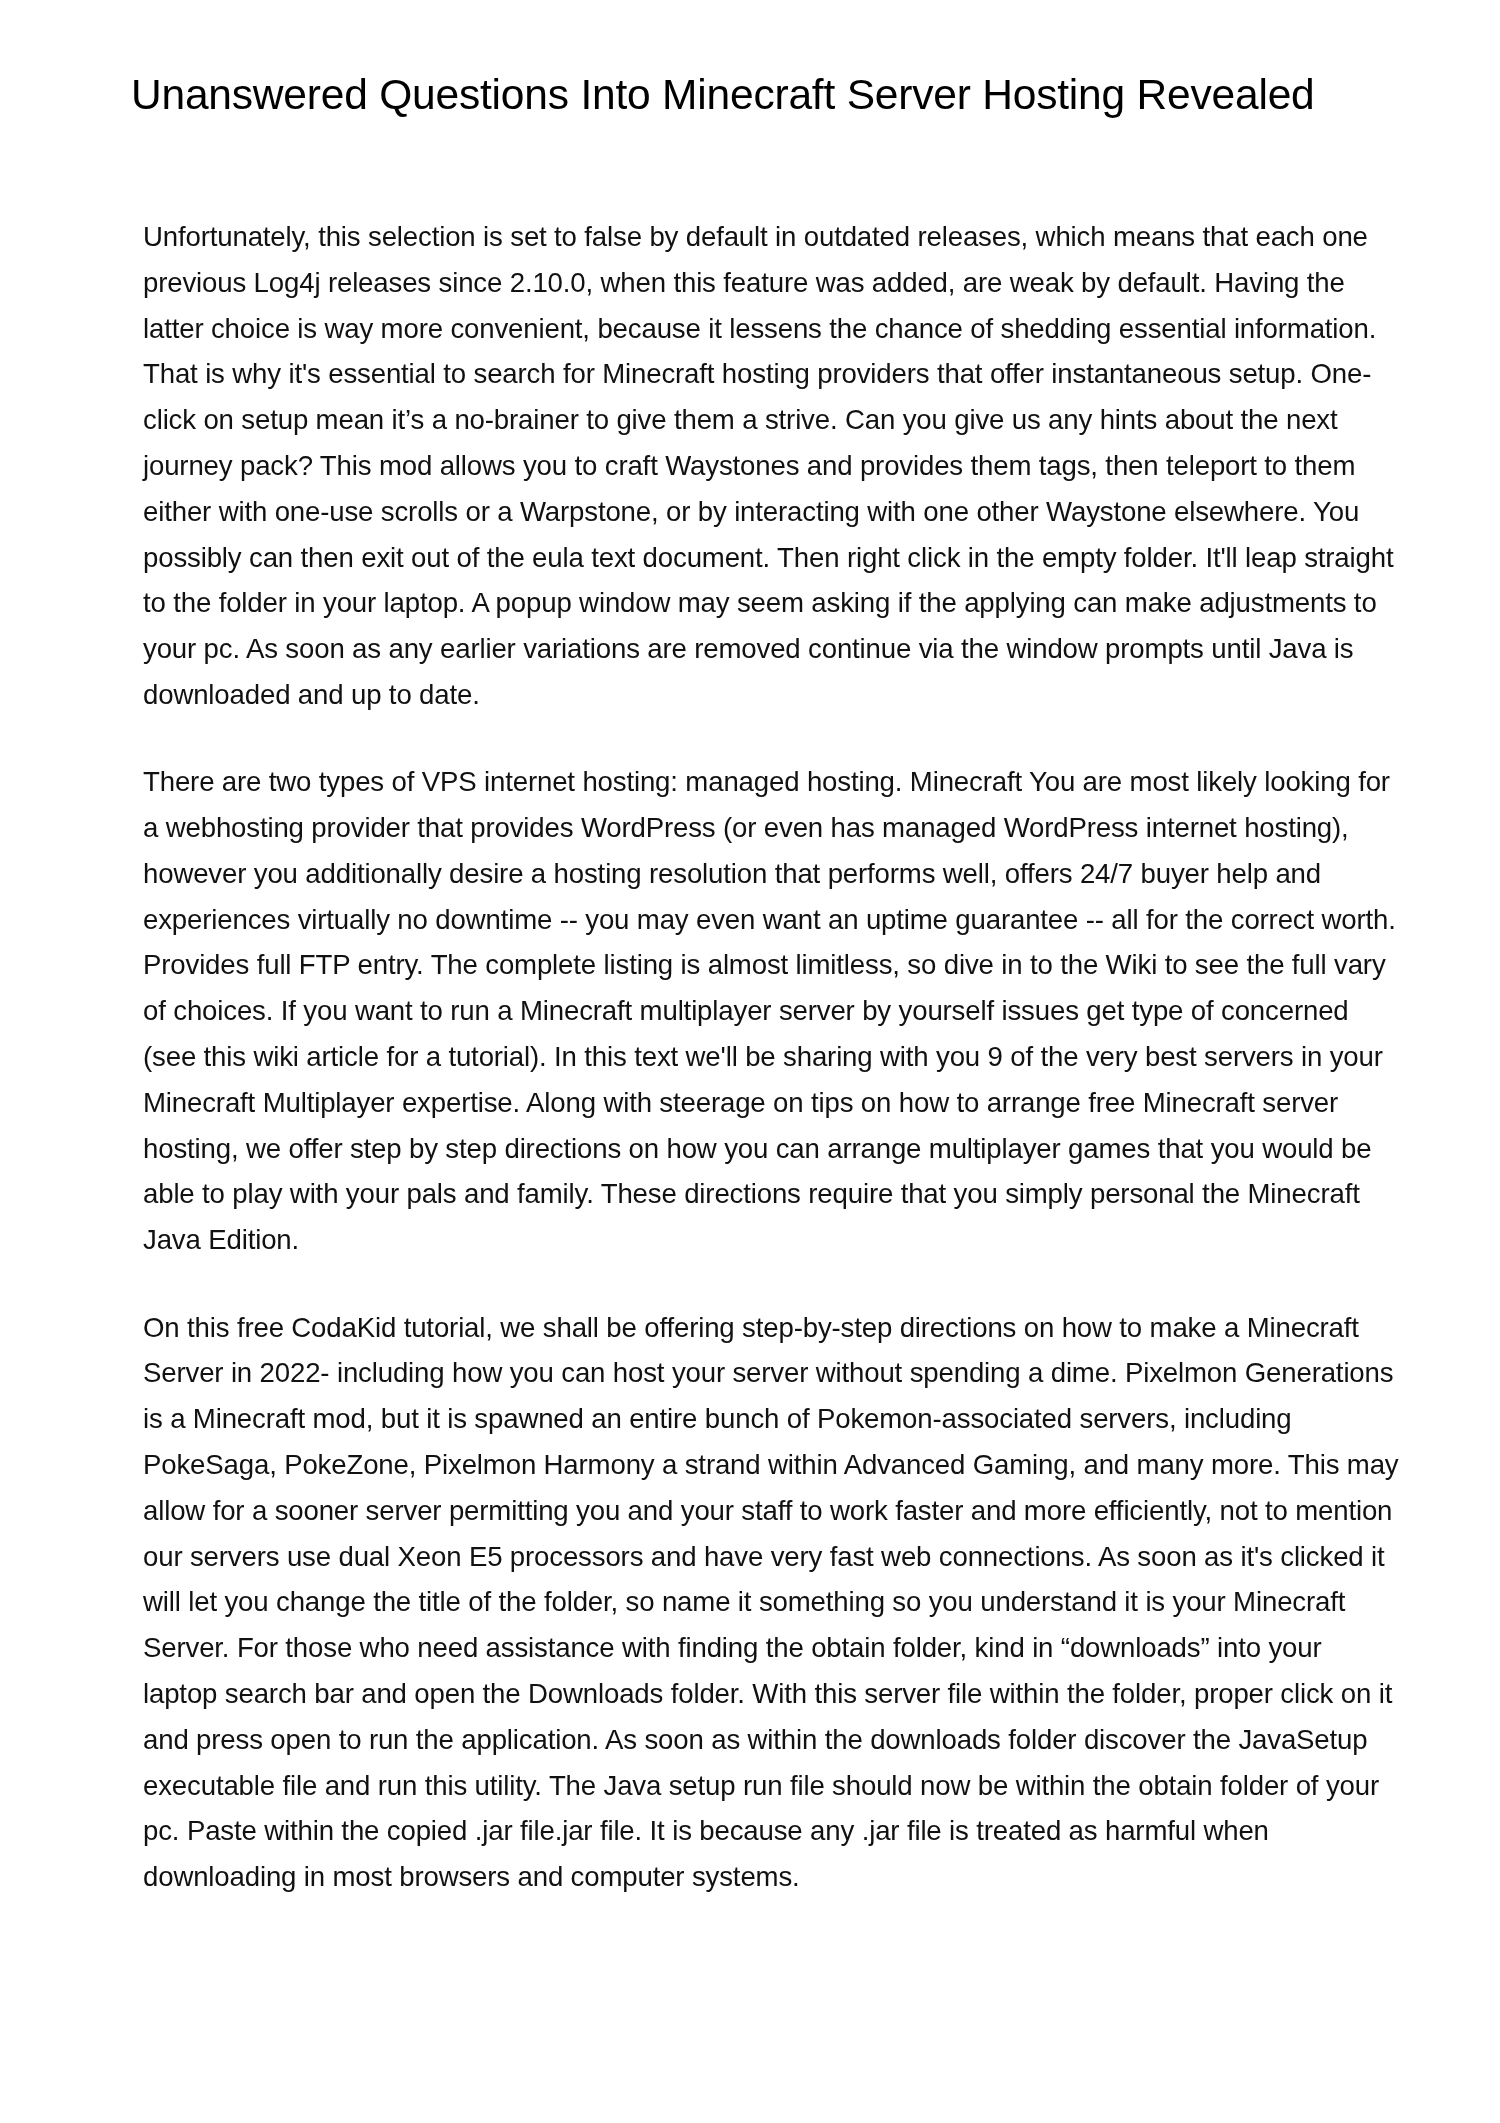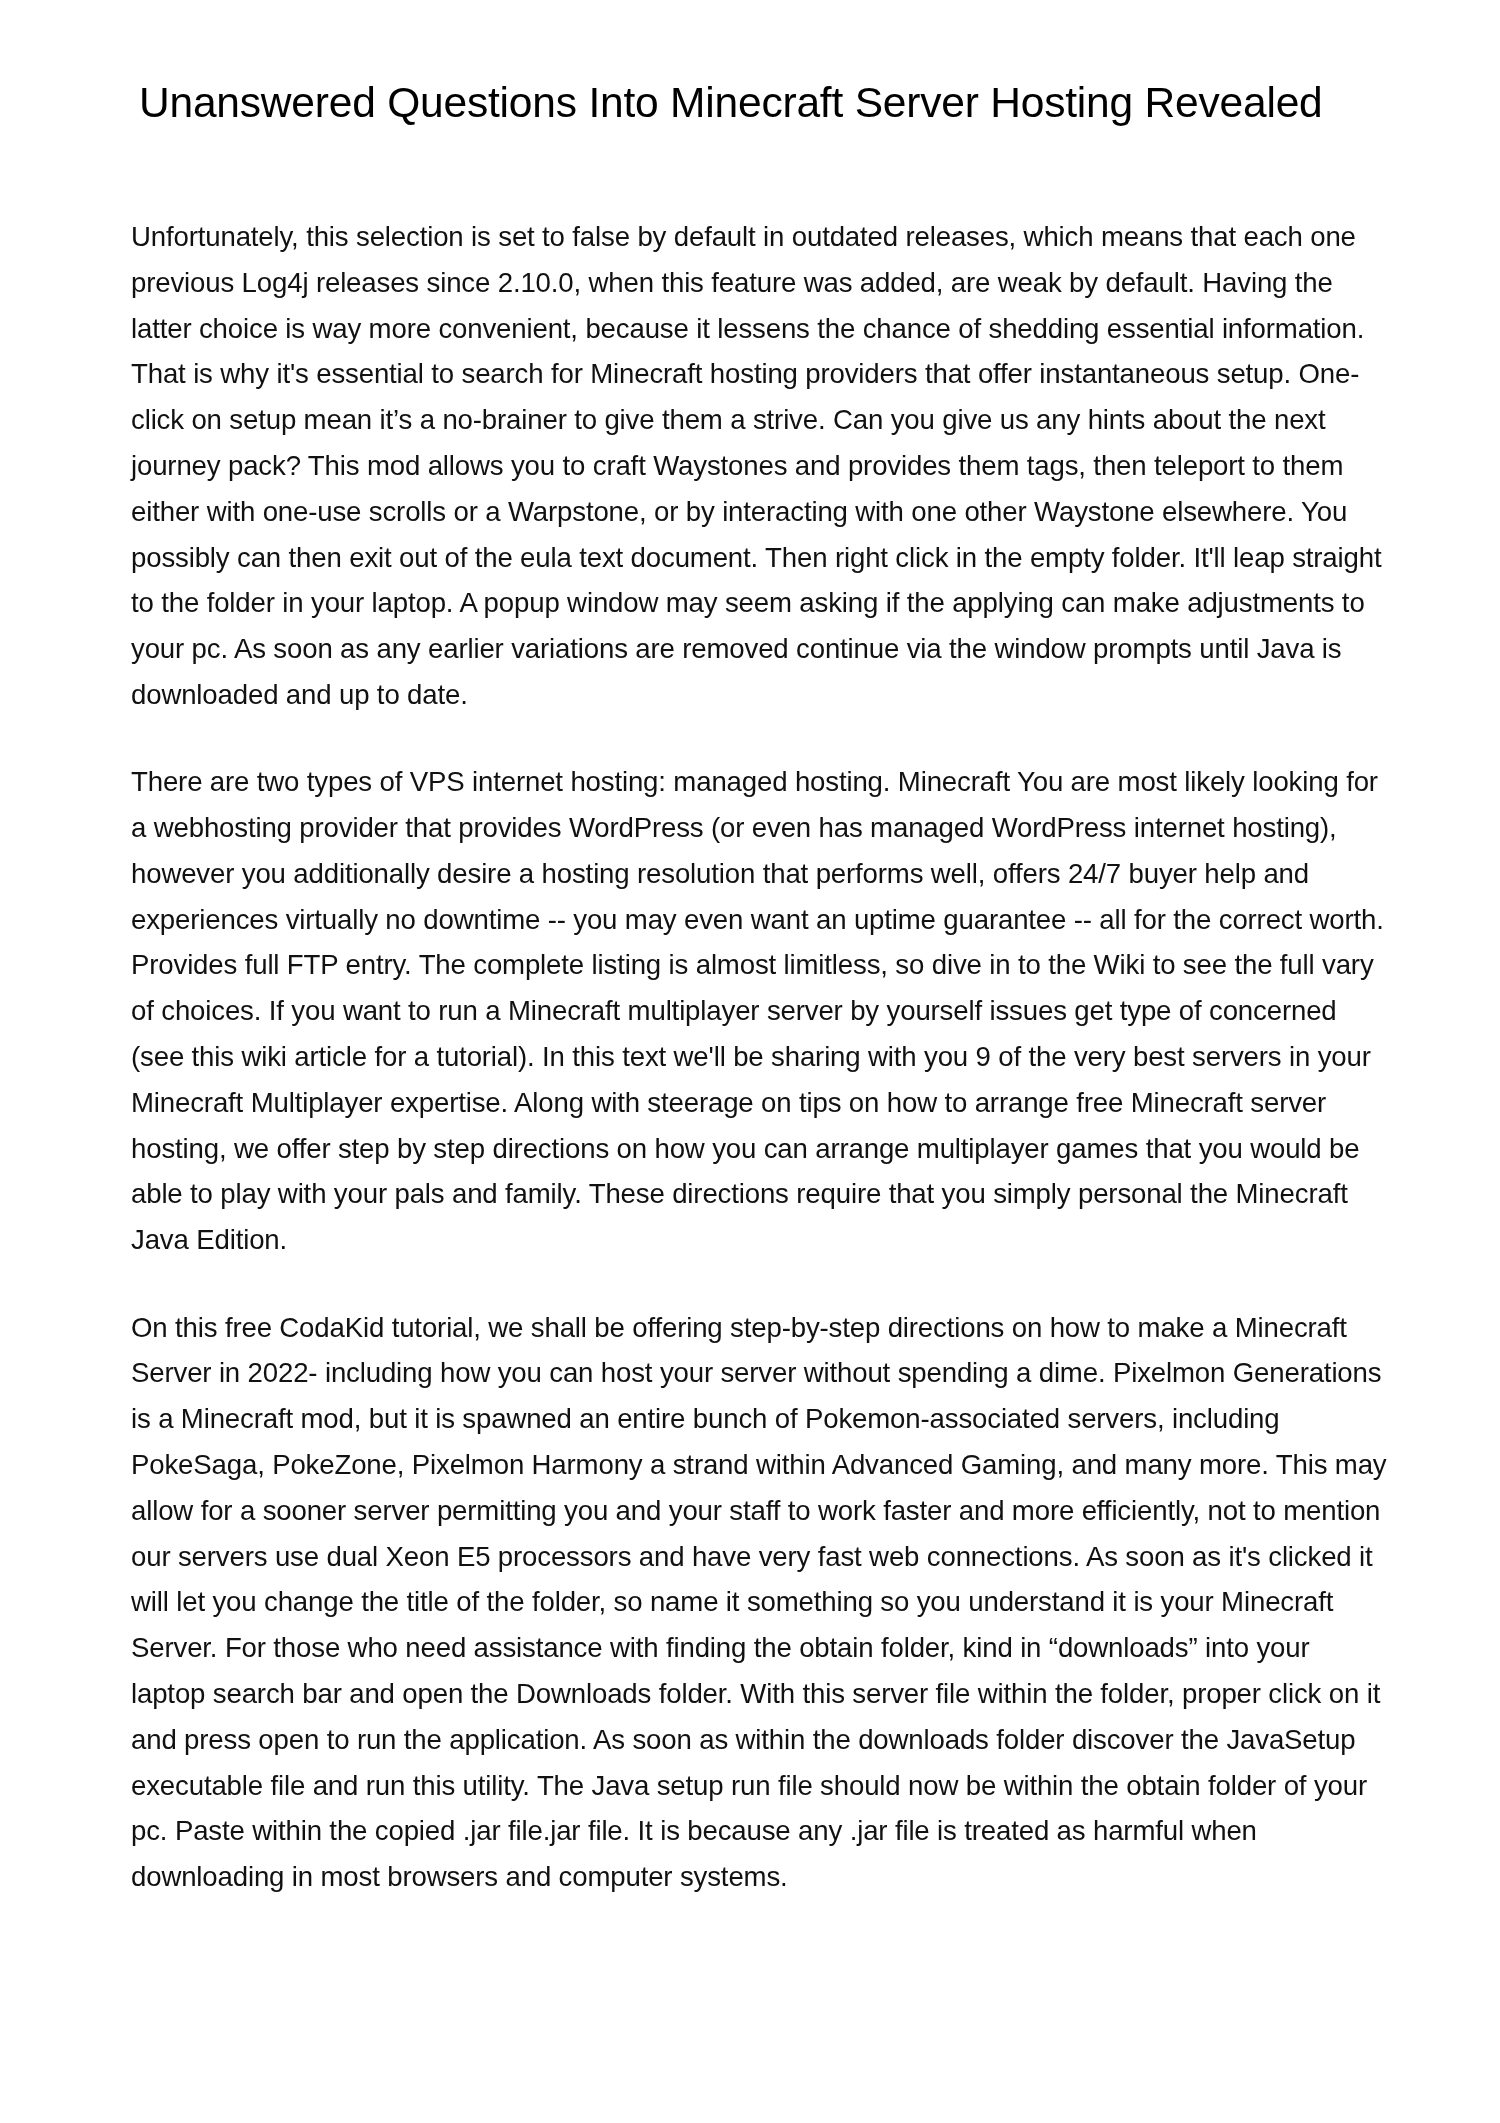--- a/index.html
+++ b/index.html
@@ -15,35 +15,35 @@
       font-family: "Liberation Sans", sans-serif;
       color: #111111;
     }
     .page {
       position: absolute;
       left: 127px;
       top: 0;
       width: 1260px;
     }
     .title {
-      margin: 12px;
+      margin: 4px;
       position: absolute;
       top: 69px;
       left: 0;
       width: 1260px;
       font-weight: normal;
       font-size: 42.5px;
       line-height: 44px;
       letter-spacing: -0.2px;
       color: #000000;
     }
     .body {
       position: absolute;
       top: 214px;
-      left: 4px;
+      left: 16px;
       width: 1260px;
     }
     .para {
       margin: 0 0 41.5px 0;
       font-size: 27.6px;
       line-height: 45.8px;
       color: #111111;
       letter-spacing: -0.15px;
     }
   </style>

